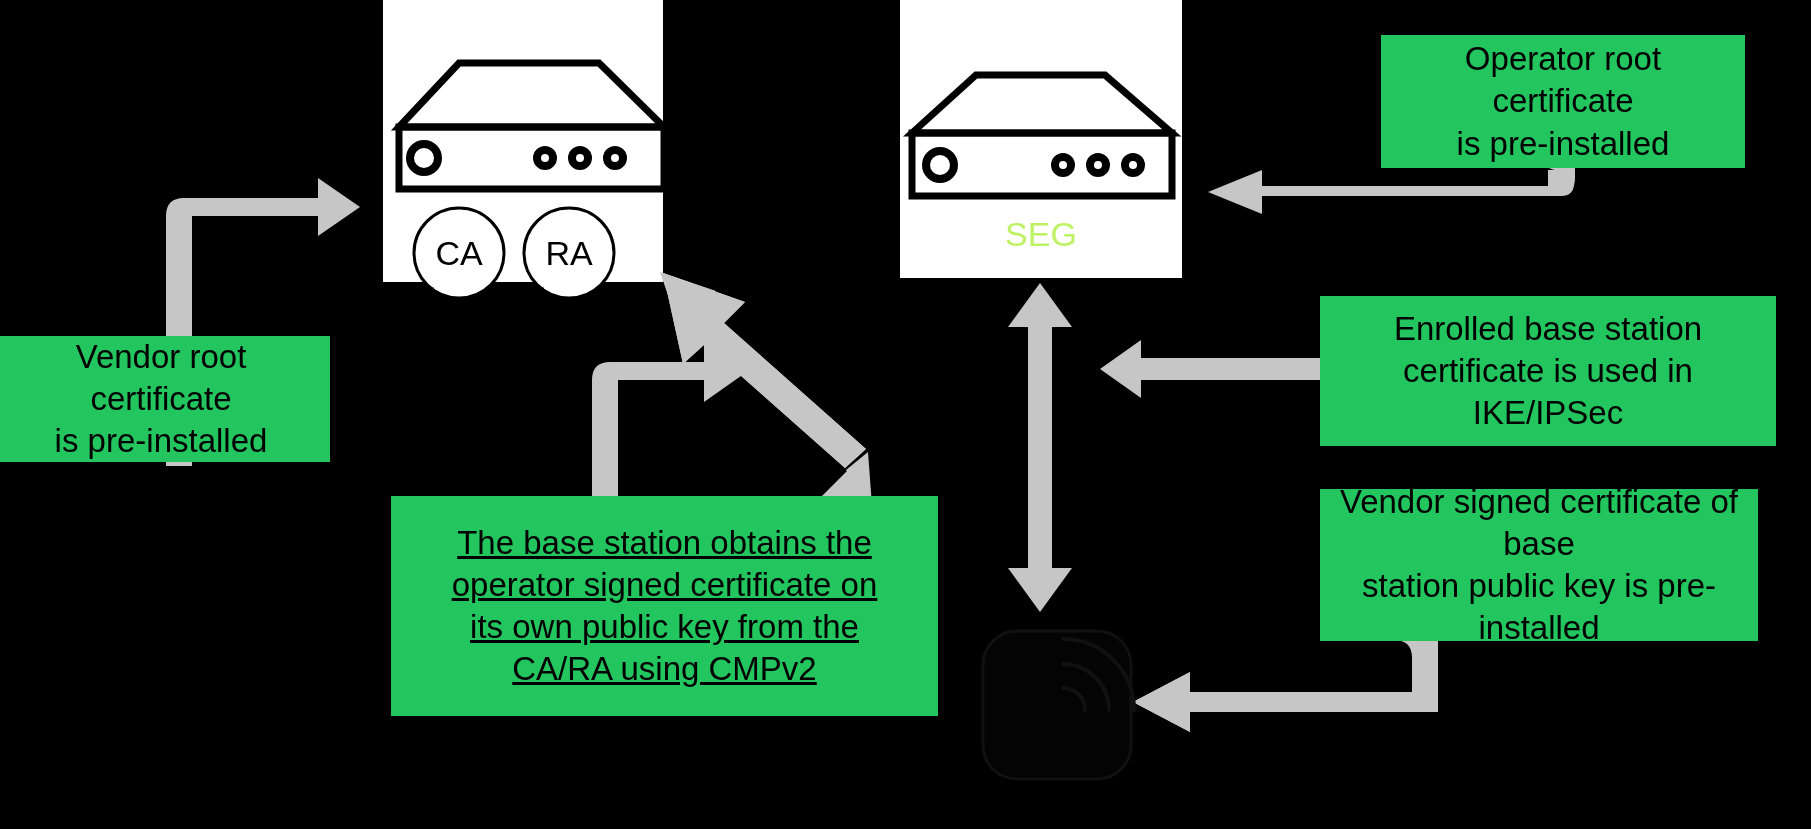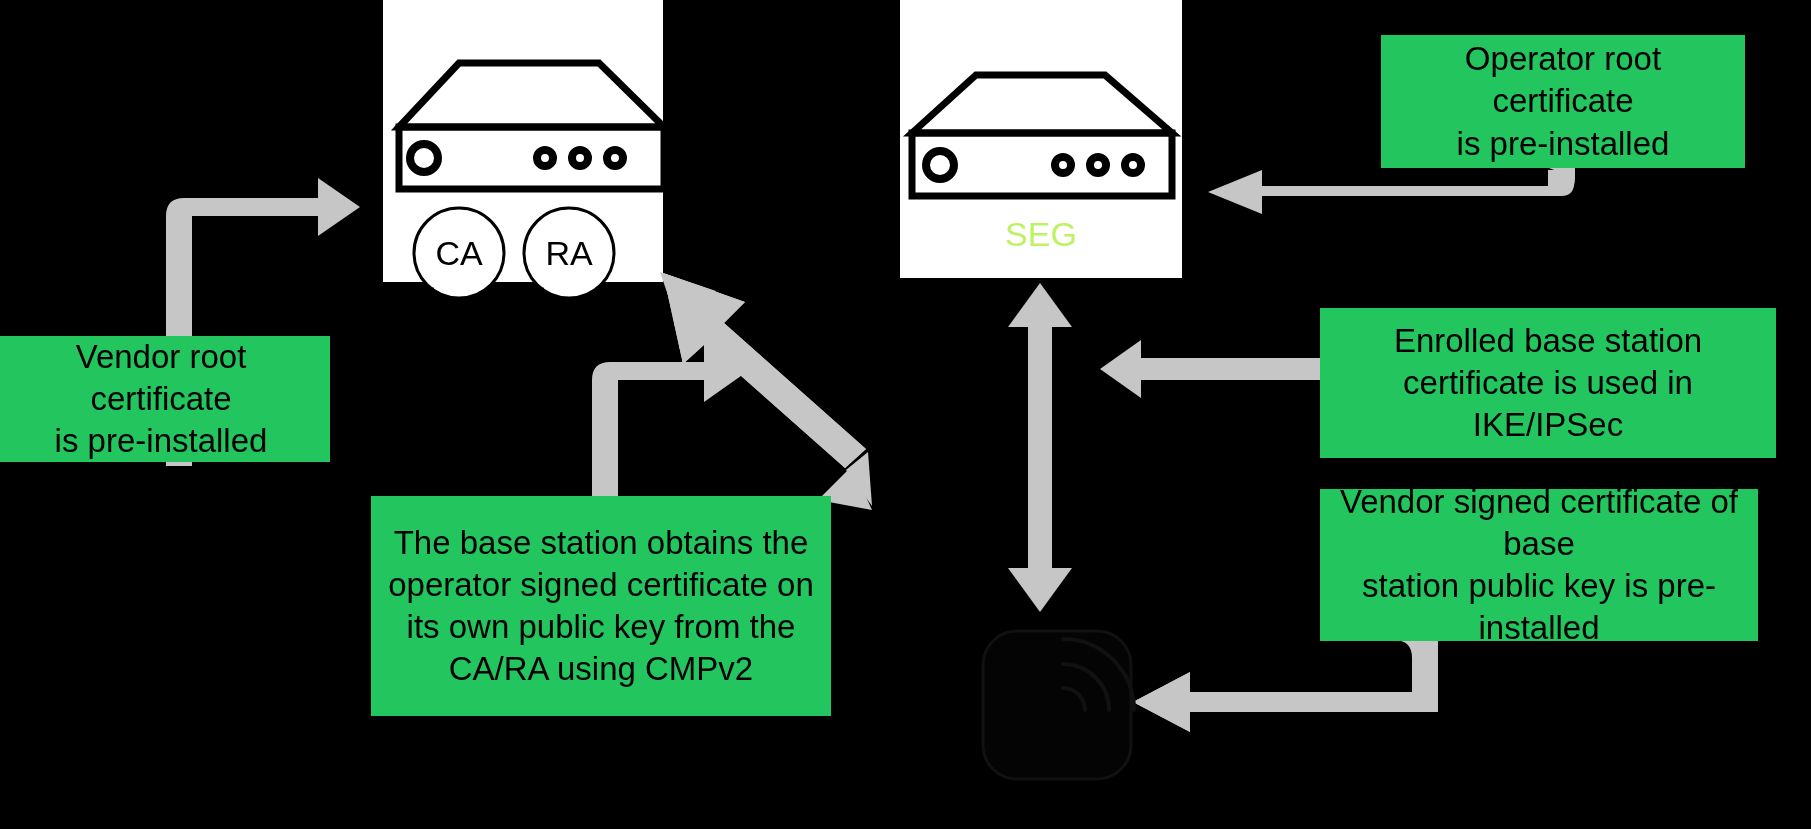--- a/index.html
+++ b/index.html
@@ -137,27 +137,27 @@
         <path d="M 1063,639 A 71,71 0 0 1 1134,710"></path>
       </g>
     </g>
   </svg>
 
   <div class="node-label" style="left:900px; top:215px; width:282px;">SEG</div>
 
   <div class="callout" style="left:-8px; top:336px; width:338px; height:126px;">Vendor root certificate
 is pre-installed</div>
 
-  <div class="callout" style="left:371px; top:496px; width:460px; height:220px;">The base station obtains the
+  <div class="callout" style="left:391px; top:496px; width:547px; height:220px;text-decoration:underline;">The base station obtains the
 operator signed certificate on
 its own public key from the
 CA/RA using CMPv2</div>
 
   <div class="callout" style="left:1381px; top:35px; width:364px; height:133px;">Operator root certificate
 is pre-installed</div>
 
-  <div class="callout" style="left:1320px; top:308px; width:456px; height:150px;">Enrolled base station
+  <div class="callout" style="left:1320px; top:296px; width:456px; height:150px;">Enrolled base station
 certificate is used in IKE/IPSec</div>
 
   <div class="callout" style="left:1320px; top:489px; width:438px; height:152px;">Vendor signed certificate of base
 station public key is pre-installed</div>
 
 </div>
 
 </body></html>

